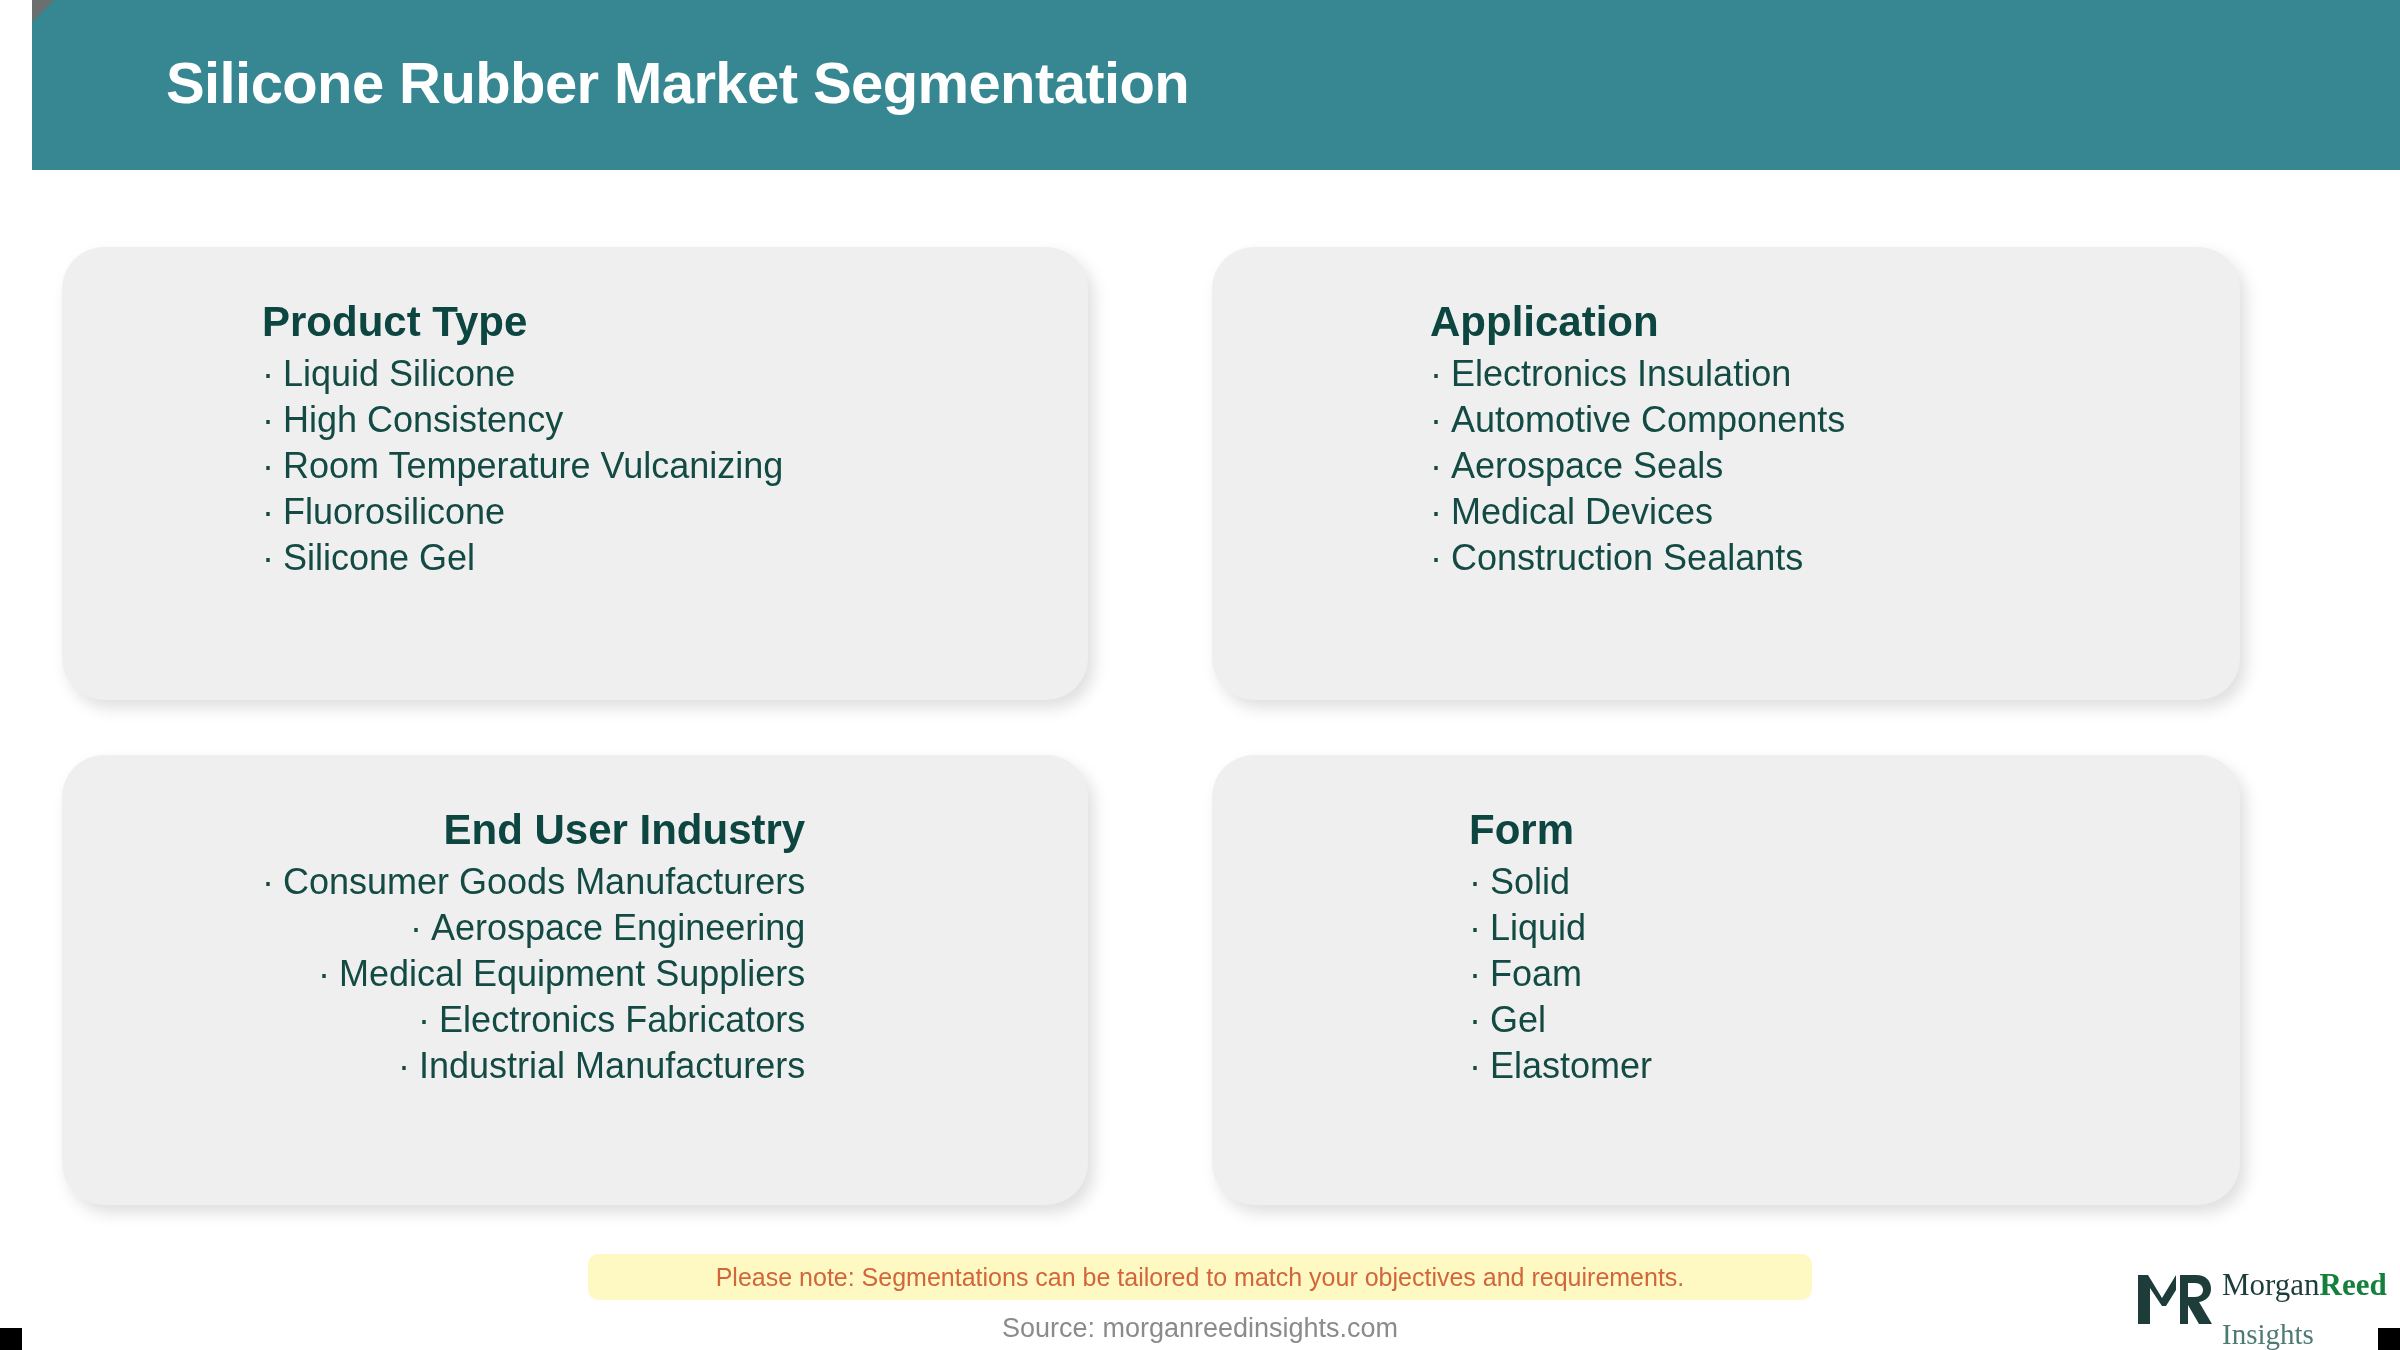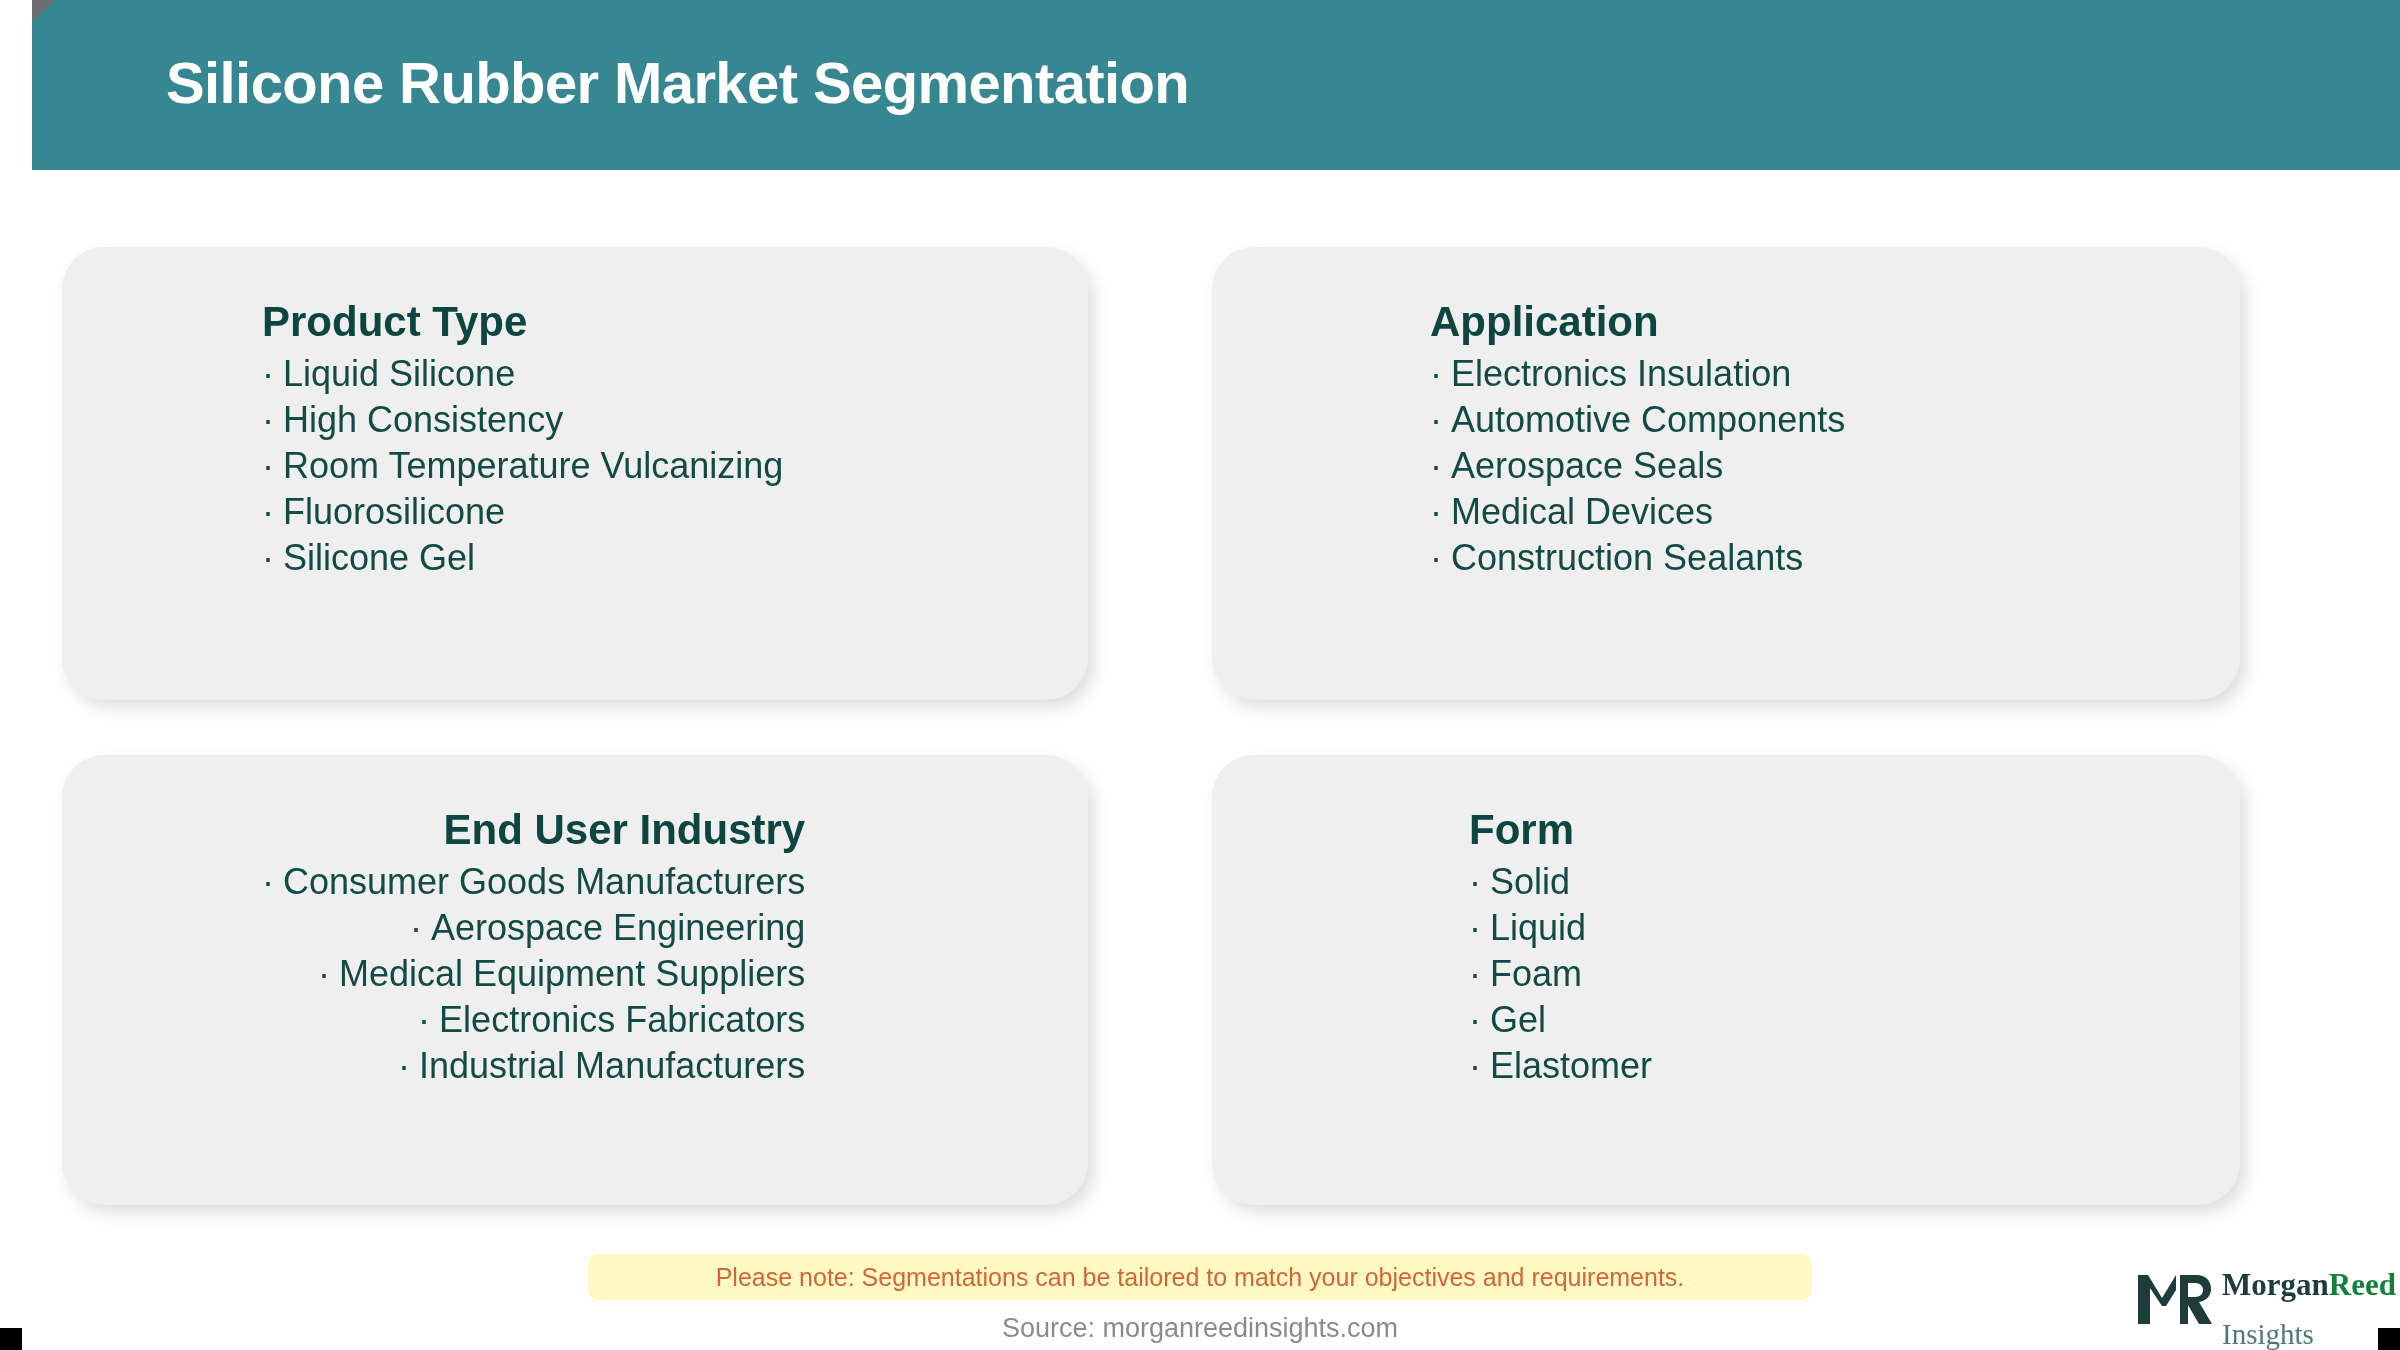--- a/index.html
+++ b/index.html
@@ -133,21 +133,21 @@
     width: 230px;
     height: 66px;
   }
   .logo-mark {
     position: absolute;
     left: 0; top: 4px;
     width: 78px; height: 54px;
   }
   .logo-words { position: absolute; left: 86px; top: 0; }
   .logo-line1 { font-family: "Liberation Serif", serif; font-size: 31px; line-height: 34px; white-space: nowrap; }
-  .logo-morgan { font-weight: 700; color: #1e3d3a; }
+  .logo-morgan { font-weight: 400; color: #1e3d3a; }
   .logo-reed   { font-weight: 700; color: #15803d; }
   .logo-line2 {
     font-family: "Liberation Serif", serif;
     font-size: 29px; line-height: 32px;
     color: #4f7a72; white-space: nowrap; margin-top: 16px;
   }
 
   
   .corner-mark {
     position: absolute;

